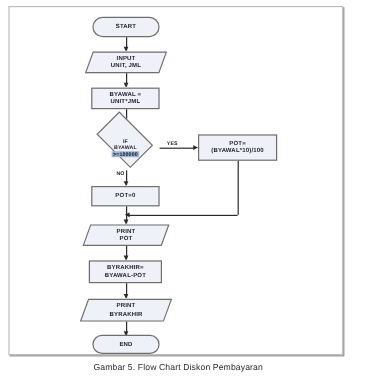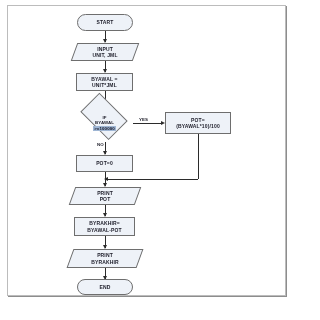--- a/index.html
+++ b/index.html
@@ -261,14 +261,15 @@
       </div>
 
       <div class="conn conn-v" style="left:96.5px; top:262px; height:11px;"></div>
       <div class="arrowhead arrow-down" style="left:94.5px; top:270px;"></div>
 
       <div class="node terminator" style="left:69px; top:273px; width:56px; height:16px;">END</div>
 
     </div>
   </div>
 
+  <div id="figure-caption">Gambar 5. Flow Chart Diskon Pembayaran</div>
 
 </div>
 
 </body></html>

